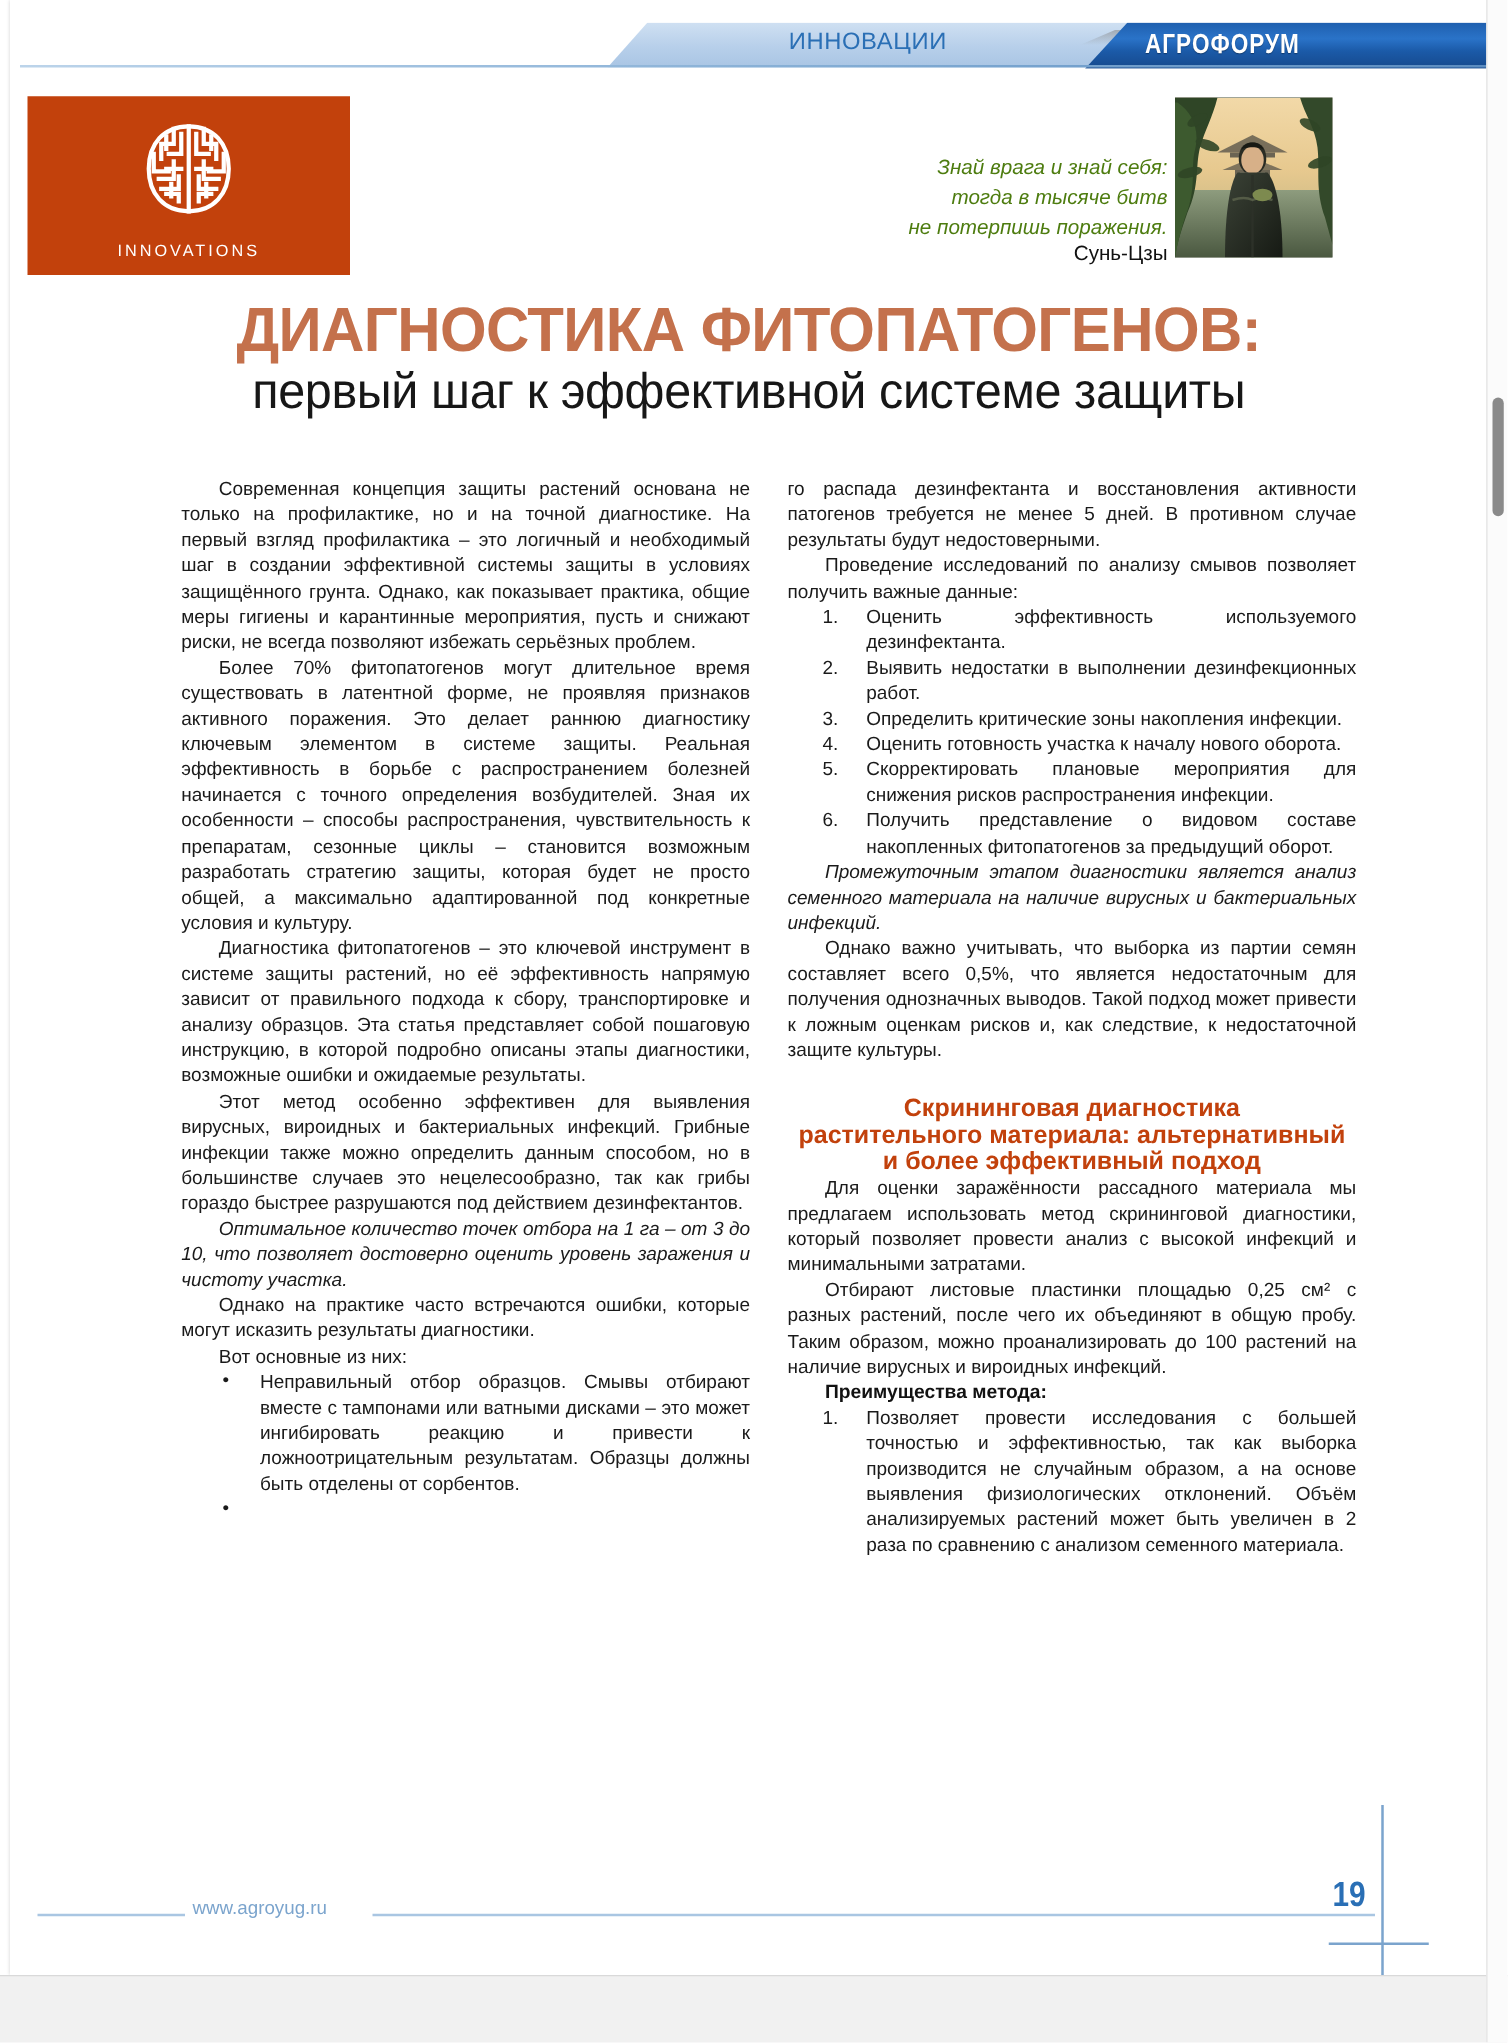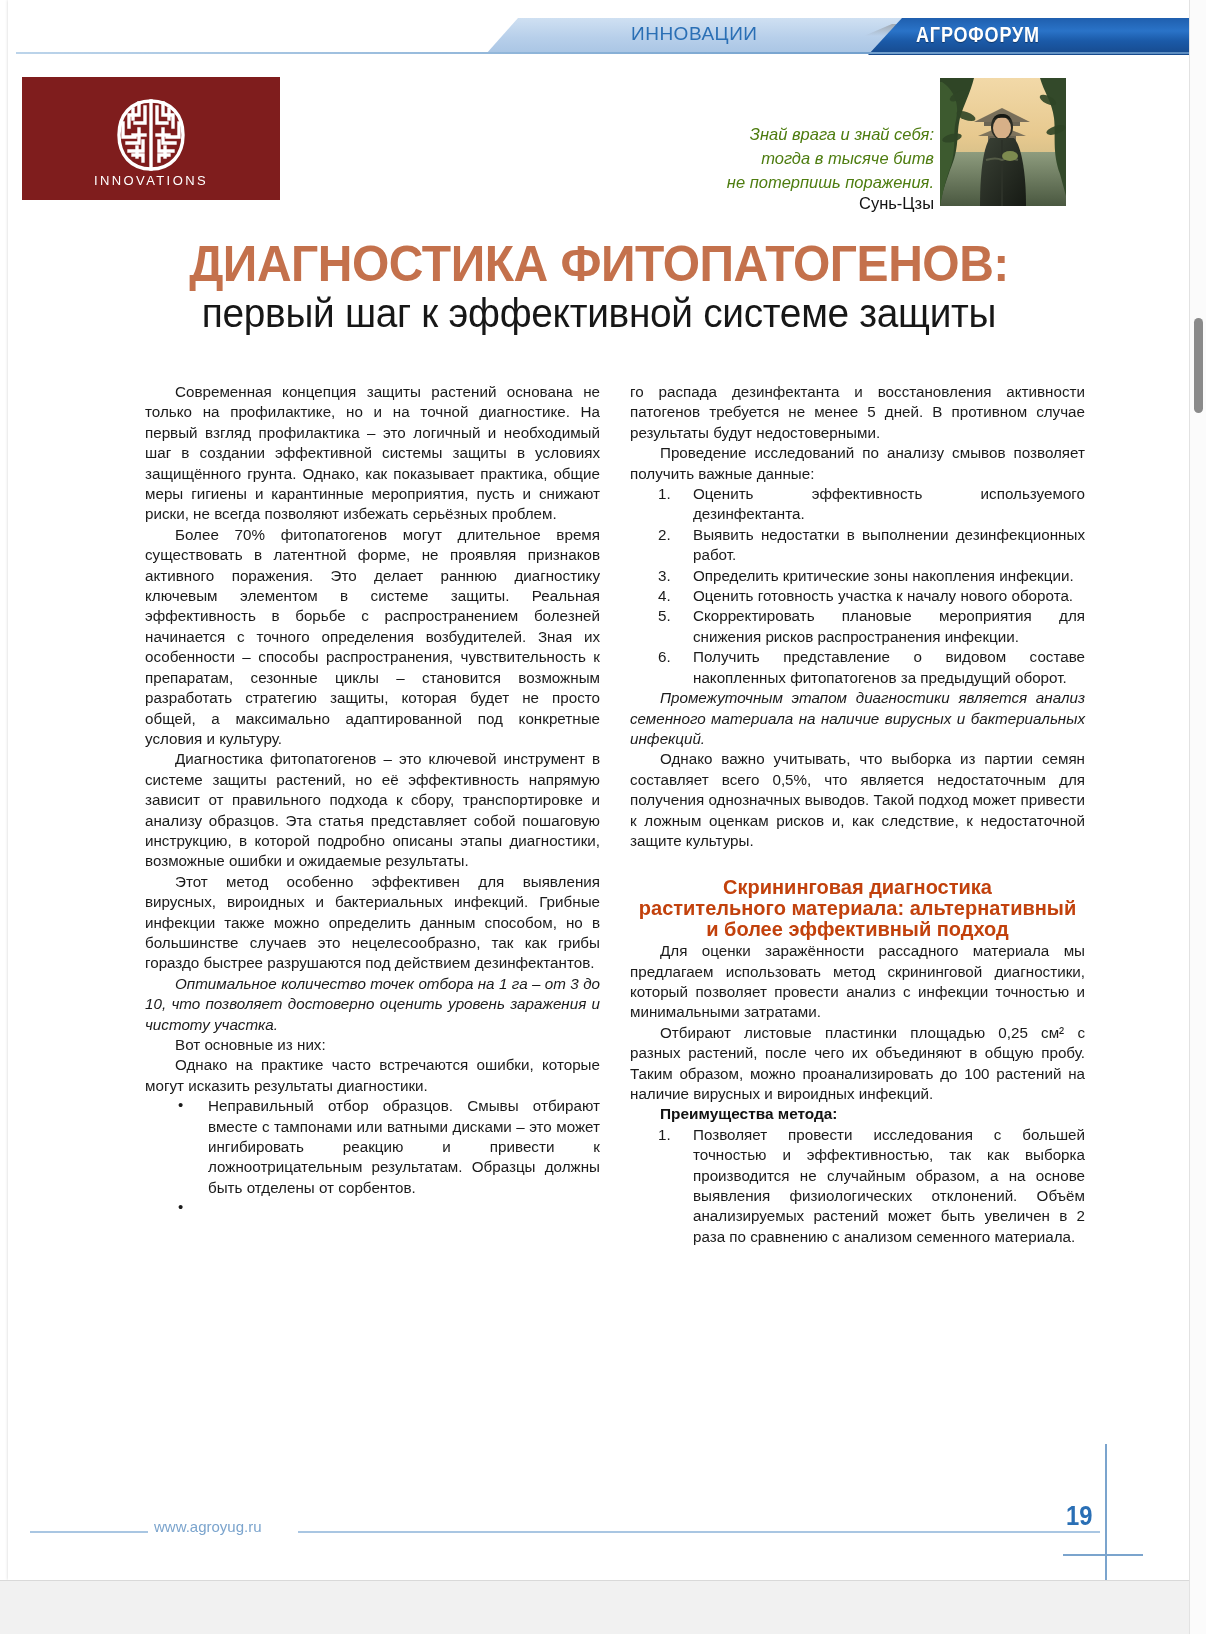--- a/index.html
+++ b/index.html
@@ -123,22 +123,22 @@
     transform-origin: left center;
     text-shadow: 0 1px 1px rgba(0,0,0,0.35);
   }
 
   
   .logo-block {
     position: absolute;
     left: 14px;
     top: 77px;
     width: 258px;
-    height: 123px;
-    background: #7f1d1d;
+    height: 143px;
+    background: #c2410c;
   }
   .logo-mark {
     position: absolute;
     left: 50%;
     top: 16px;
     transform: translateX(-50%);
     width: 84px;
     height: 84px;
   }
   .logo-caption {
@@ -467,22 +467,22 @@
     <div class="columns">
 
       <div class="col col-left body-text">
         <p class="para">Современная концепция защиты растений основана не только на профилактике, но и на точной диагностике. На первый взгляд профилактика – это логичный и необходимый шаг в создании эффективной системы защиты в условиях защищённого грунта. Однако, как показывает практика, общие меры гигиены и карантинные мероприятия, пусть и снижают риски, не всегда позволяют избежать серьёзных проблем.</p>
         <p class="para">Более 70% фитопатогенов могут длительное время существовать в латентной форме, не проявляя признаков активного поражения. Это делает раннюю диагностику ключевым элементом в системе защиты. Реальная эффективность в борьбе с распространением болезней начинается с точного определения возбудителей. Зная их особенности – способы распространения, чувствительность к препаратам, сезонные циклы – становится возможным разработать стратегию защиты, которая будет не просто общей, а максимально адаптированной под конкретные условия и культуру.</p>
         <p class="para">Диагностика фитопатогенов – это ключевой инструмент в системе защиты растений, но её эффективность напрямую зависит от правильного подхода к сбору, транспортировке и анализу образцов. Эта статья представляет собой пошаговую инструкцию, в которой подробно описаны этапы диагностики, возможные ошибки и ожидаемые результаты.</p>
 
 
         <p class="para">Этот метод особенно эффективен для выявления вирусных, вироидных и бактериальных инфекций. Грибные инфекции также можно определить данным способом, но в большинстве случаев это нецелесообразно, так как грибы гораздо быстрее разрушаются под действием дезинфектантов.</p>
         <p class="para italic">Оптимальное количество точек отбора на 1 га – от 3 до 10, что позволяет достоверно оценить уровень заражения и чистоту участка.</p>
+        <p class="para">Однако на практике часто встречаются ошибки, которые могут исказить результаты диагностики.</p>
         <p class="para">Вот основные из них:</p>
-        <p class="para">Однако на практике часто встречаются ошибки, которые могут исказить результаты диагностики.</p>
 
         <ul class="bullist">
           <li>
             <span class="marker">•</span>
             <span>Неправильный отбор образцов. Смывы отбирают вместе с тампонами или ватными дисками – это может ингибировать реакцию и привести к ложноотрицательным результатам. Образцы должны быть отделены от сорбентов.</span>
           </li>
           <li>
             <span class="marker">•</span>
           </li>
         </ul>
@@ -521,21 +521,21 @@
 
         <p class="para italic">Промежуточным этапом диагностики является анализ семенного материала на наличие вирусных и бактериальных инфекций.</p>
         <p class="para">Однако важно учитывать, что выборка из партии семян составляет всего 0,5%, что является недостаточным для получения однозначных выводов. Такой подход может привести к ложным оценкам рисков и, как следствие, к недостаточной защите культуры.</p>
 
         <h2 class="subhead">
           <span>Скрининговая диагностика</span><br>
           <span>растительного материала: альтернативный</span><br>
           <span>и более эффективный подход</span>
         </h2>
 
-        <p class="para">Для оценки заражённости рассадного материала мы предлагаем использовать метод скрининговой диагностики, который позволяет провести анализ с инфекции точностью и минимальными затратами.</p>
+        <p class="para">Для оценки заражённости рассадного материала мы предлагаем использовать метод скрининговой диагностики, который позволяет провести анализ с высокой инфекций и минимальными затратами.</p>
         <p class="para">Отбирают листовые пластинки площадью 0,25 см² с разных растений, после чего их объединяют в общую пробу. Таким образом, можно проанализировать до 100 растений на наличие вирусных и вироидных инфекций.</p>
         <h3 class="runin">Преимущества метода:</h3>
 
         <ol class="numlist">
           <li>
             <span class="marker">1.</span>
             <span>Позволяет провести исследования с большей точностью и эффективностью, так как выборка производится не случайным образом, а на основе выявления физиологических отклонений. Объём анализируемых растений может быть увеличен в 2 раза по сравнению с анализом семенного материала.</span>
           </li>
         </ol>
       </div>

